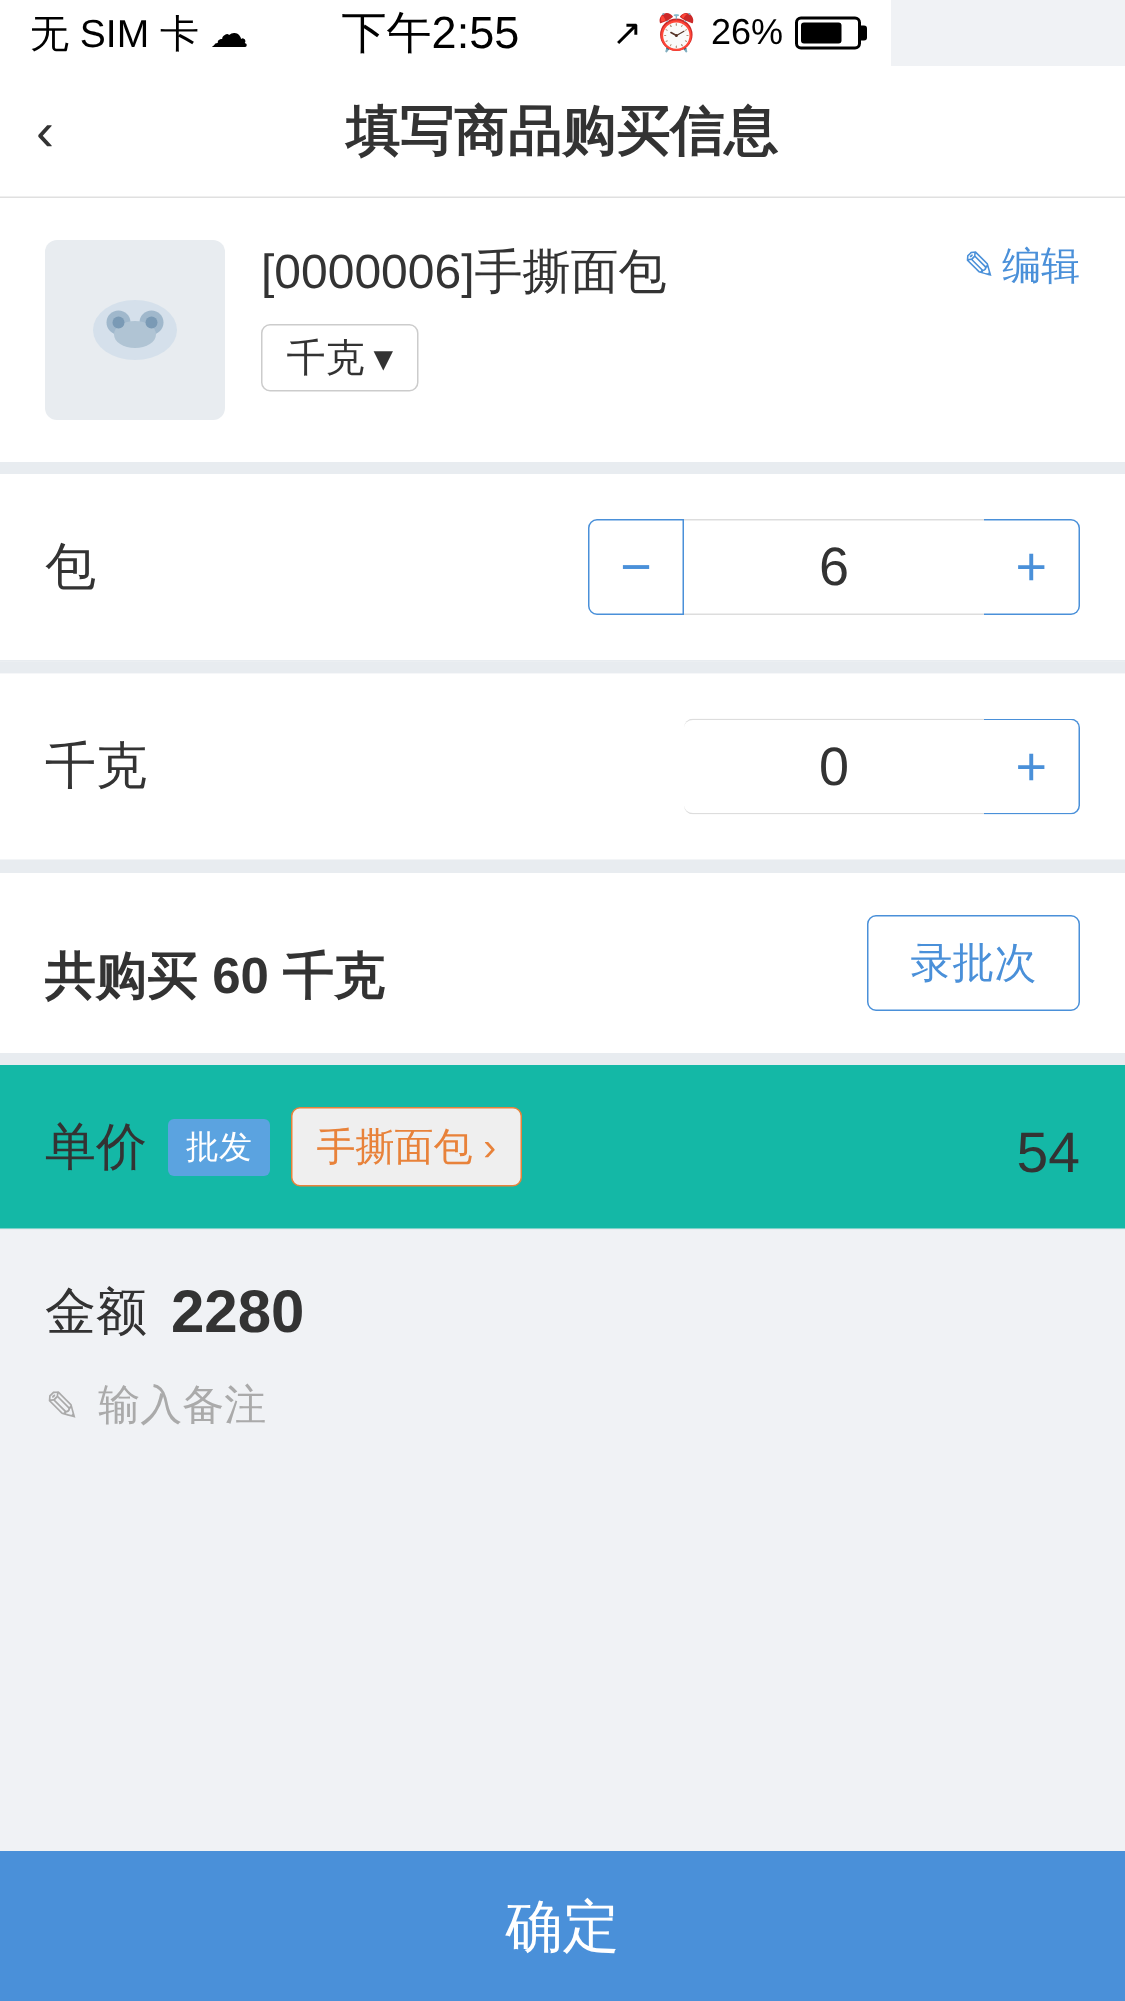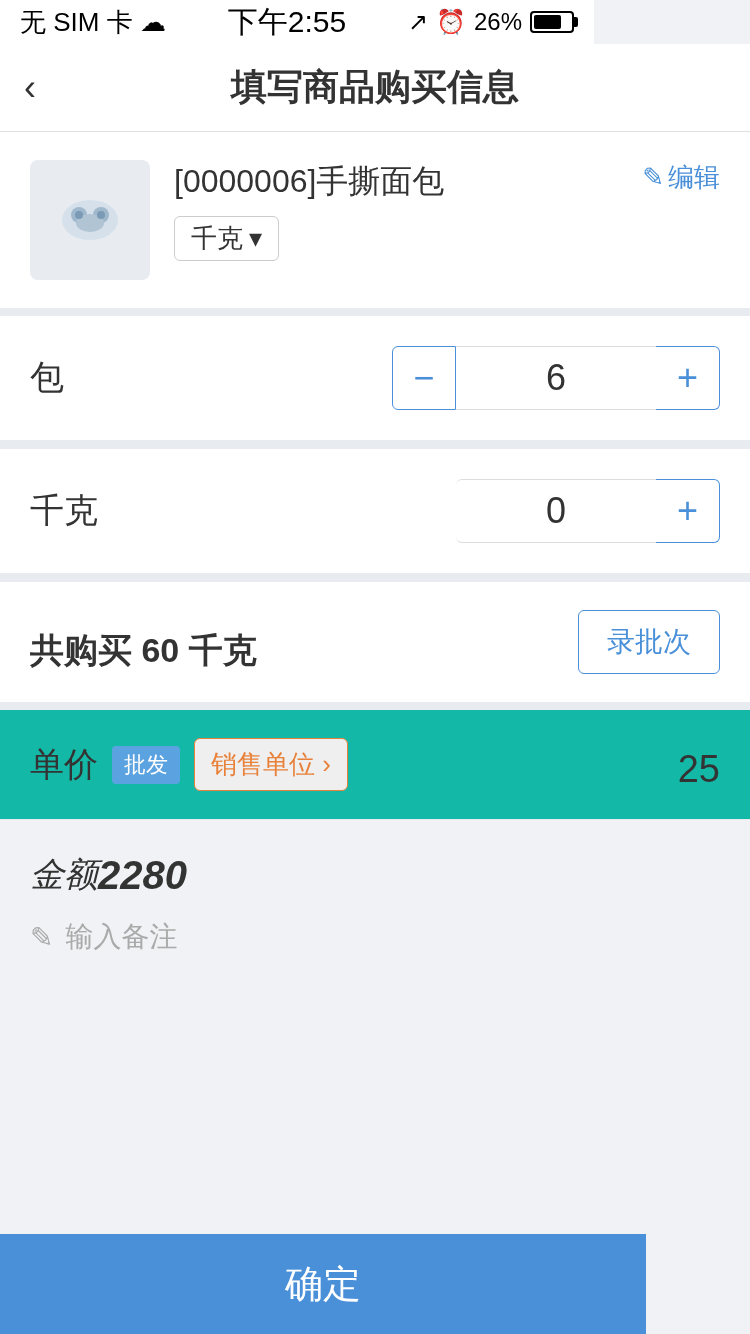--- a/index.html
+++ b/index.html
@@ -251,22 +251,22 @@
     }
 
     
     .amount-section {
       background: #f0f2f5;
       padding: 32px 30px 20px 30px;
     }
     .amount-row {
       display: flex;
       align-items: center;
+      gap: 16px;
       margin-bottom: 20px;
-      font-style: italic;
     }
     .amount-label {
       font-size: 34px;
       color: #333;
     }
     .amount-value {
       font-size: 40px;
       color: #333;
       font-weight: 600;
     }
@@ -282,21 +282,21 @@
     .empty-space {
       background: #f0f2f5;
       height: 340px;
     }
 
     
     .confirm-btn {
       position: fixed;
       bottom: 0;
       left: 0;
-      width: 646px;
+      width: 750px;
       height: 100px;
       background: #4a90d9;
       color: #fff;
       font-size: 38px;
       display: flex;
       align-items: center;
       justify-content: center;
       cursor: pointer;
       border: none;
     }
@@ -391,23 +391,23 @@
     <span>60</span>
     <span>千克</span>
   </div>
   <button class="record-btn">录批次</button>
 </div>
 
 <div class="price-section">
   <div class="price-label">
     <span>单价</span>
     <span class="batch-tag">批发</span>
-    <button class="price-ref-btn">销售单位 ›</button>
-  </div>
-  <span class="price-value">25</span>
+    <button class="price-ref-btn">手撕面包 ›</button>
+  </div>
+  <span class="price-value">54</span>
 </div>
 
 <div class="amount-section">
   <div class="amount-row">
     <span class="amount-label">金额</span>
     <span class="amount-value">2280</span>
   </div>
   <div class="note-row">
     <span>✎</span>
     <span>输入备注</span>

